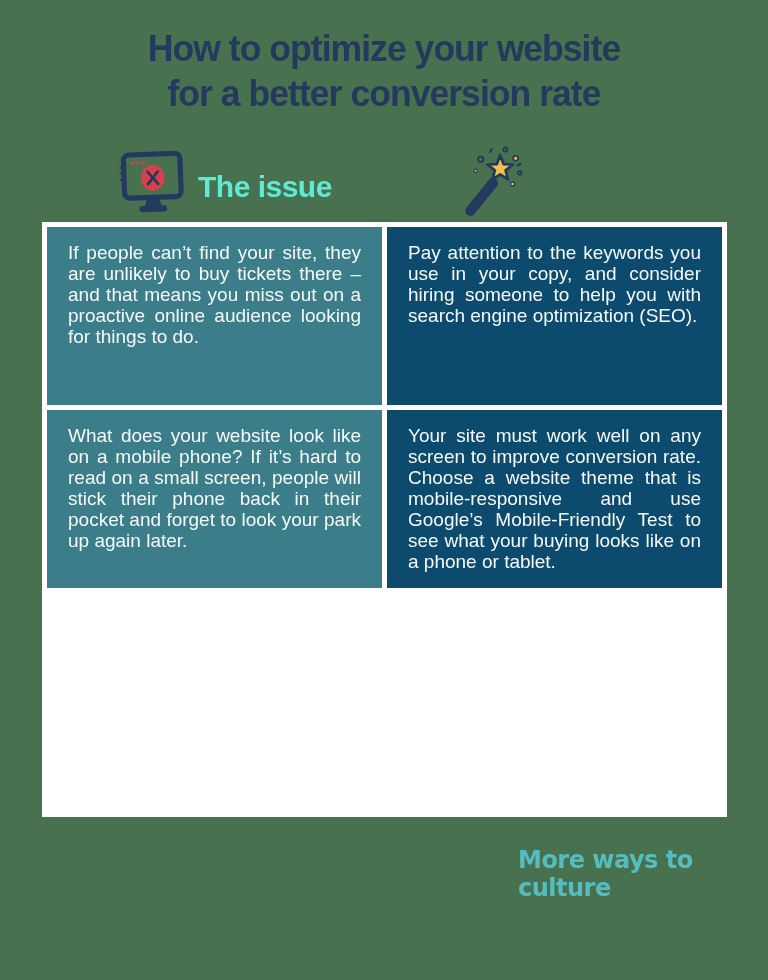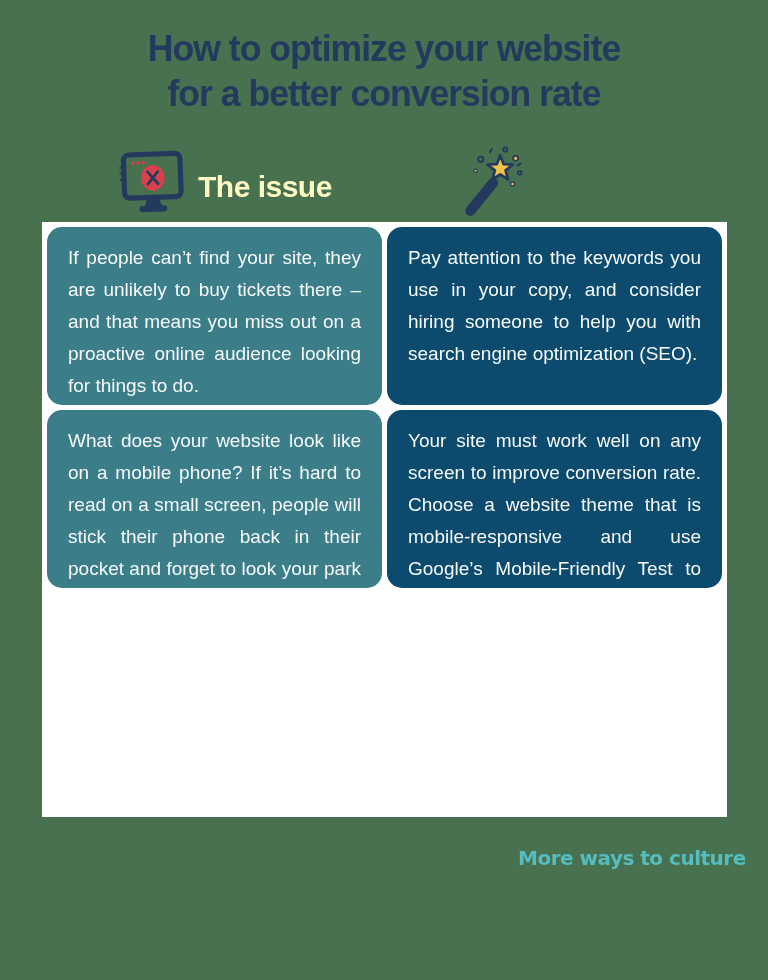--- a/index.html
+++ b/index.html
@@ -21,21 +21,21 @@
     line-height: 45px;
     letter-spacing: -1px;
     transform: scaleX(0.96);
   }
 
   .col-header {
     position: absolute;
     display: flex;
     align-items: center;
     gap: 10px;
-    color: #fef9c3;
+    color: #5eead4;
     font-size: 30px;
     font-weight: 700;
     letter-spacing: -0.5px;
     text-align: center;
   }
   .col-header .hdr-icon { display: block; flex: 0 0 auto; }
   #issue-header { left: 116px; top: 150px; }
   #fix-header   { left: 458px; top: 146px; }
 
   .issue-fix-table {
@@ -48,43 +48,42 @@
     display: grid;
     grid-template-columns: 1fr 1fr;
     grid-template-rows: 178px 178px 219px;
     gap: 5px;
   }
   .cell {
     box-sizing: border-box;
     padding: 15px 21px 10px 21px;
     color: #F7FAFA;
     font-size: 19px;
-    line-height: 32px;
+    line-height: 21px;
     text-align: justify;
     overflow: hidden;
-    border-radius: 15px;
   }
   .cell.issue { background: #3B7E8A; }
   .cell.fix   { background: #0c4a6e; }
 
   .logo-block {
     position: absolute;
     left: 518px; top: 838px;
     color: #55BDBF;
   }
   .logo-brand {
     font-family: "DejaVu Sans", sans-serif;
     font-size: 58px;
     font-weight: 700;
     line-height: 62px;
     letter-spacing: -1px;
   }
   .logo-tagline {
     font-family: "DejaVu Sans", sans-serif;
-    font-size: 20px;
+    font-size: 24px;
     font-weight: 700;
     margin-top: 8px;
     letter-spacing: -0.5px;
   }
 </style>
 </head>
 <body>
 
 <div class="page-title">
   <div>How to optimize your website</div>
@@ -127,18 +126,18 @@
       <line x1="57" y1="19" x2="60" y2="17" stroke="#233A5E" stroke-width="2" stroke-linecap="round"></line>
       <line x1="30" y1="6" x2="32" y2="3" stroke="#233A5E" stroke-width="2" stroke-linecap="round"></line>
     </svg>
   </span>
 </div>
 
 <div class="issue-fix-table">
   <div class="cell issue">If people can’t find your site, they are unlikely to buy tickets there – and that means you miss out on a proactive online audience looking for things to do.</div>
   <div class="cell fix">Pay attention to the keywords you use in your copy, and consider hiring someone to help you with search engine optimization (SEO).</div>
   <div class="cell issue">What does your website look like on a mobile phone? If it’s hard to read on a small screen, people will stick their phone back in their pocket and forget to look your park up again later.</div>
-  <div class="cell fix">Your site must work well on any screen to improve conversion rate. Choose a website theme that is mobile-responsive and use Google’s Mobile-Friendly Test to see what your website looks like on a phone or mobile.</div>
+  <div class="cell fix">Your site must work well on any screen to improve conversion rate. Choose a website theme that is mobile-responsive and use Google’s Mobile-Friendly Test to see what your buying looks like on a phone or tablet.</div>
 </div>
 
 <div class="logo-block">
   <div class="logo-tagline">More ways to culture</div>
 </div>
 
 </body></html>

